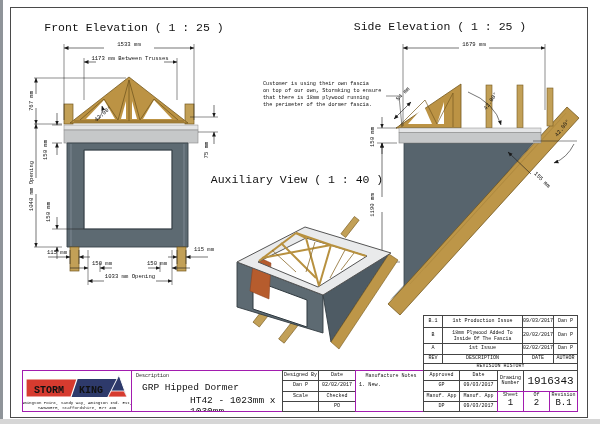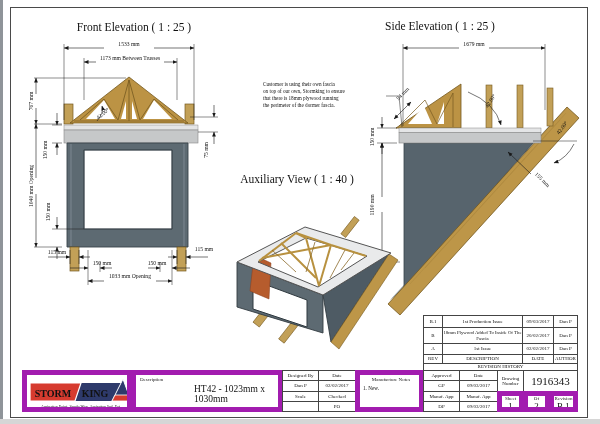--- a/index.html
+++ b/index.html
@@ -1,27 +1,27 @@
 <!DOCTYPE html>
 <html><head>
 <meta charset="utf-8">
 <style>
   html,body{margin:0;padding:0;background:#f2f2f2;}
   #page{position:relative;width:600px;height:424px;background:#fff;overflow:hidden;
-        font-family:Liberation Serif, serif;color:#111;}
+        font-family:Liberation Mono, monospace;color:#111;}
   #edge-left{position:absolute;left:0;top:0;width:3px;height:424px;background:#8f9499;}
   #edge-bottom{position:absolute;left:0;top:419px;width:600px;height:5px;background:#d6d6d6;}
   #frame{position:absolute;left:10px;top:7px;width:578px;height:411px;border:1px solid #4a4a4a;box-sizing:border-box;}
   svg text{fill:#111;}
   .vtitle{font-size:11.5px;}
   .dim{font-size:5.6px;}
   .dimline{stroke:#1a1a1a;stroke-width:0.6;fill:none;}
   .ext{stroke:#1a1a1a;stroke-width:0.5;fill:none;}
   
-  .cell{position:absolute;border:5px solid #a21caf;box-sizing:border-box;background:#fff;overflow:hidden;}
+  .cell{position:absolute;border:1px solid #a21caf;box-sizing:border-box;background:#fff;overflow:hidden;}
   .lbl{font-size:5px;color:#222;}
   .val{font-size:5.6px;color:#111;}
   .ctr{text-align:center;}
   #note-box{position:absolute;left:263px;top:81px;width:126px;font-size:5.2px;line-height:1.35;
             white-space:pre-line;color:#111;}
   .rt-cell{position:absolute;border:1px solid #444;box-sizing:border-box;font-size:5px;
            display:flex;align-items:center;justify-content:center;text-align:center;line-height:1.1;background:#fff;}
   .big{font-size:11px;}
   .med{font-size:9px;}
 </style>
@@ -273,20 +273,21 @@
         <polygon points="85,26 104,26 101,20 88,20" fill="#d63b2f" stroke="#fff" stroke-width="0.8"></polygon>
         <text x="26" y="21.5" text-anchor="middle" font-size="10" font-weight="bold" fill="#fff">STORM</text>
         <text x="68" y="21.5" text-anchor="middle" font-size="10" font-weight="bold" fill="#fff">KING</text>
         <text x="54" y="32.5" text-anchor="middle" font-size="4.1" fill="#222">Amington Point, Sandy Way, Amington Ind. Est,</text>
         <text x="54" y="37.5" text-anchor="middle" font-size="4.1" fill="#222">TAMWORTH, Staffordshire, B77 4DD</text>
       </svg>
     </div>
 
     <div class="cell" style="left:131px;top:370px;width:152px;height:42px;padding:2px 0 0 4px;">
       <div class="lbl">Description</div>
+      <div style="font-size:9.5px;margin:3px 0 0 6px;">GRP Hipped Dormer</div>
       <div style="font-size:9.5px;margin:2px 0 0 6px;padding-left:48px;">HT42 - 1023mm x 1030mm</div>
     </div>
 
     <div class="rt-cell" style="left:282px;top:370px;width:37px;height:11px;">Designed By</div>
     <div class="rt-cell" style="left:318px;top:370px;width:38px;height:11px;">Date</div>
     <div class="rt-cell val" style="left:282px;top:380px;width:37px;height:12px;">Dan P</div>
     <div class="rt-cell val" style="left:318px;top:380px;width:38px;height:12px;">02/02/2017</div>
     <div class="rt-cell" style="left:282px;top:391px;width:37px;height:11px;">Scale</div>
     <div class="rt-cell" style="left:318px;top:391px;width:38px;height:11px;">Checked</div>
     <div class="rt-cell val" style="left:282px;top:401px;width:37px;height:11px;"></div>

